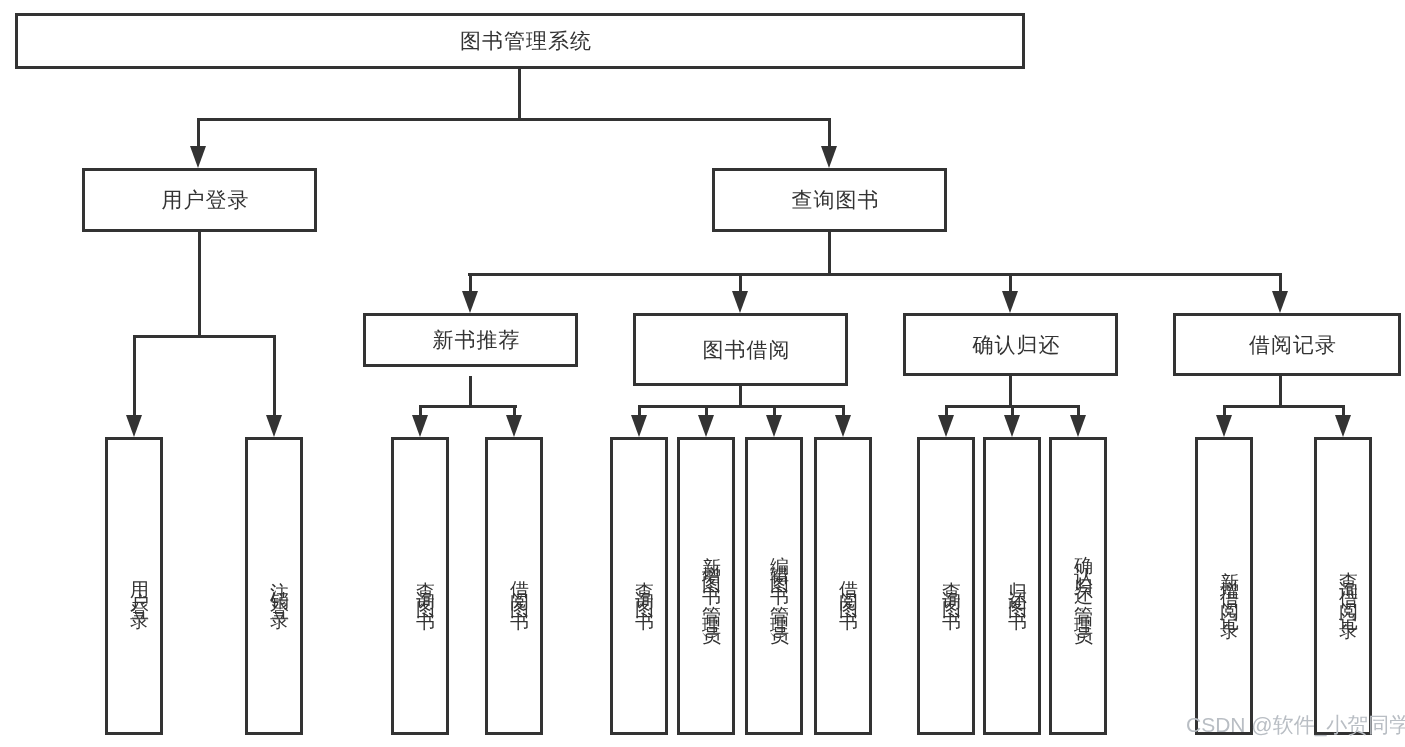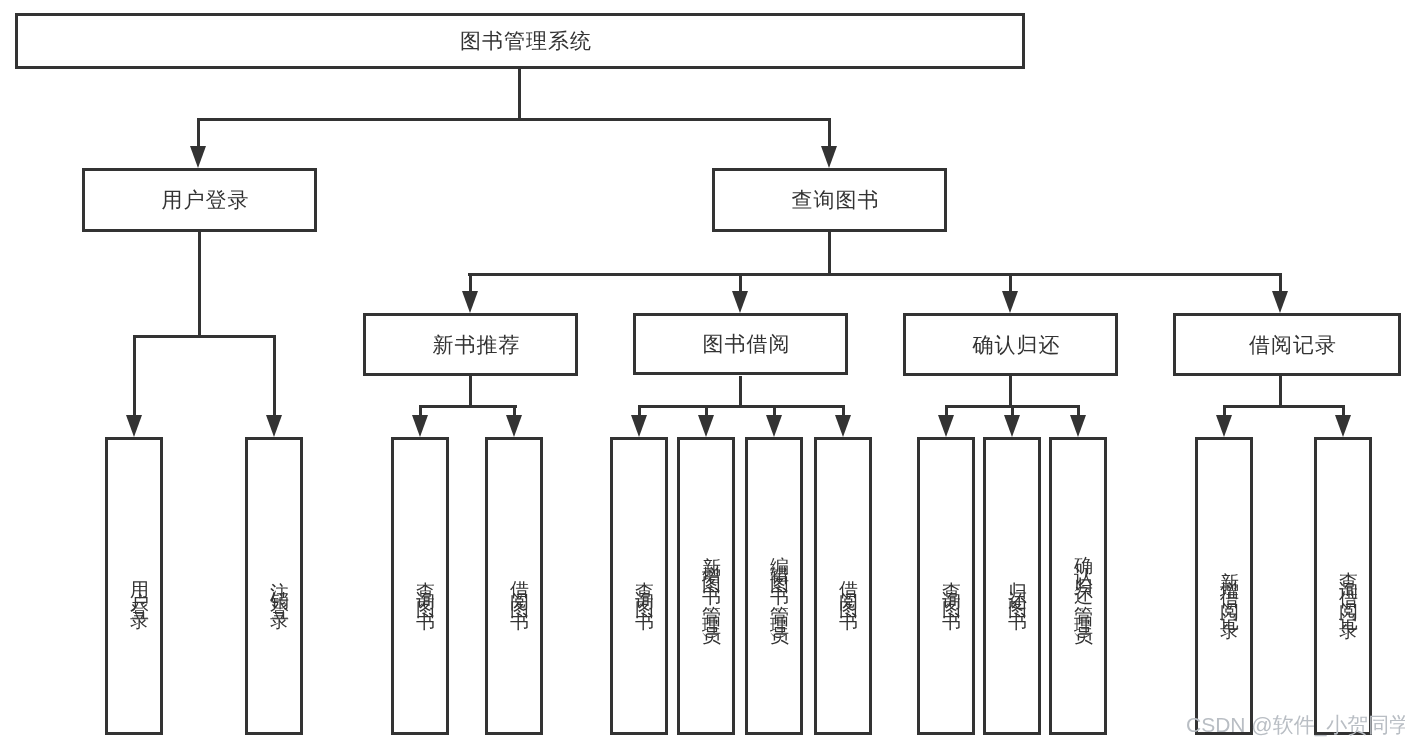--- a/index.html
+++ b/index.html
@@ -39,24 +39,24 @@
     <span class="hlabel">图书管理系统</span>
   </div>
 
   <div class="box" style="left:82px;top:168px;width:235px;height:64px;">
     <span class="hlabel">用户登录</span>
   </div>
   <div class="box" style="left:712px;top:168px;width:235px;height:64px;">
     <span class="hlabel">查询图书</span>
   </div>
 
-  <div class="box" style="left:363px;top:313px;width:215px;height:63px;">
+  <div class="box" style="left:363px;top:313px;width:215px;height:54px;">
     <span class="hlabel">新书推荐</span>
   </div>
-  <div class="box" style="left:633px;top:313px;width:215px;height:62px;">
+  <div class="box" style="left:633px;top:313px;width:215px;height:73px;">
     <span class="hlabel">图书借阅</span>
   </div>
   <div class="box" style="left:903px;top:313px;width:215px;height:63px;">
     <span class="hlabel">确认归还</span>
   </div>
   <div class="box" style="left:1173px;top:313px;width:228px;height:63px;">
     <span class="hlabel">借阅记录</span>
   </div>
 
   <div class="box" style="left:105px;top:437px;width:58px;height:298px;">

